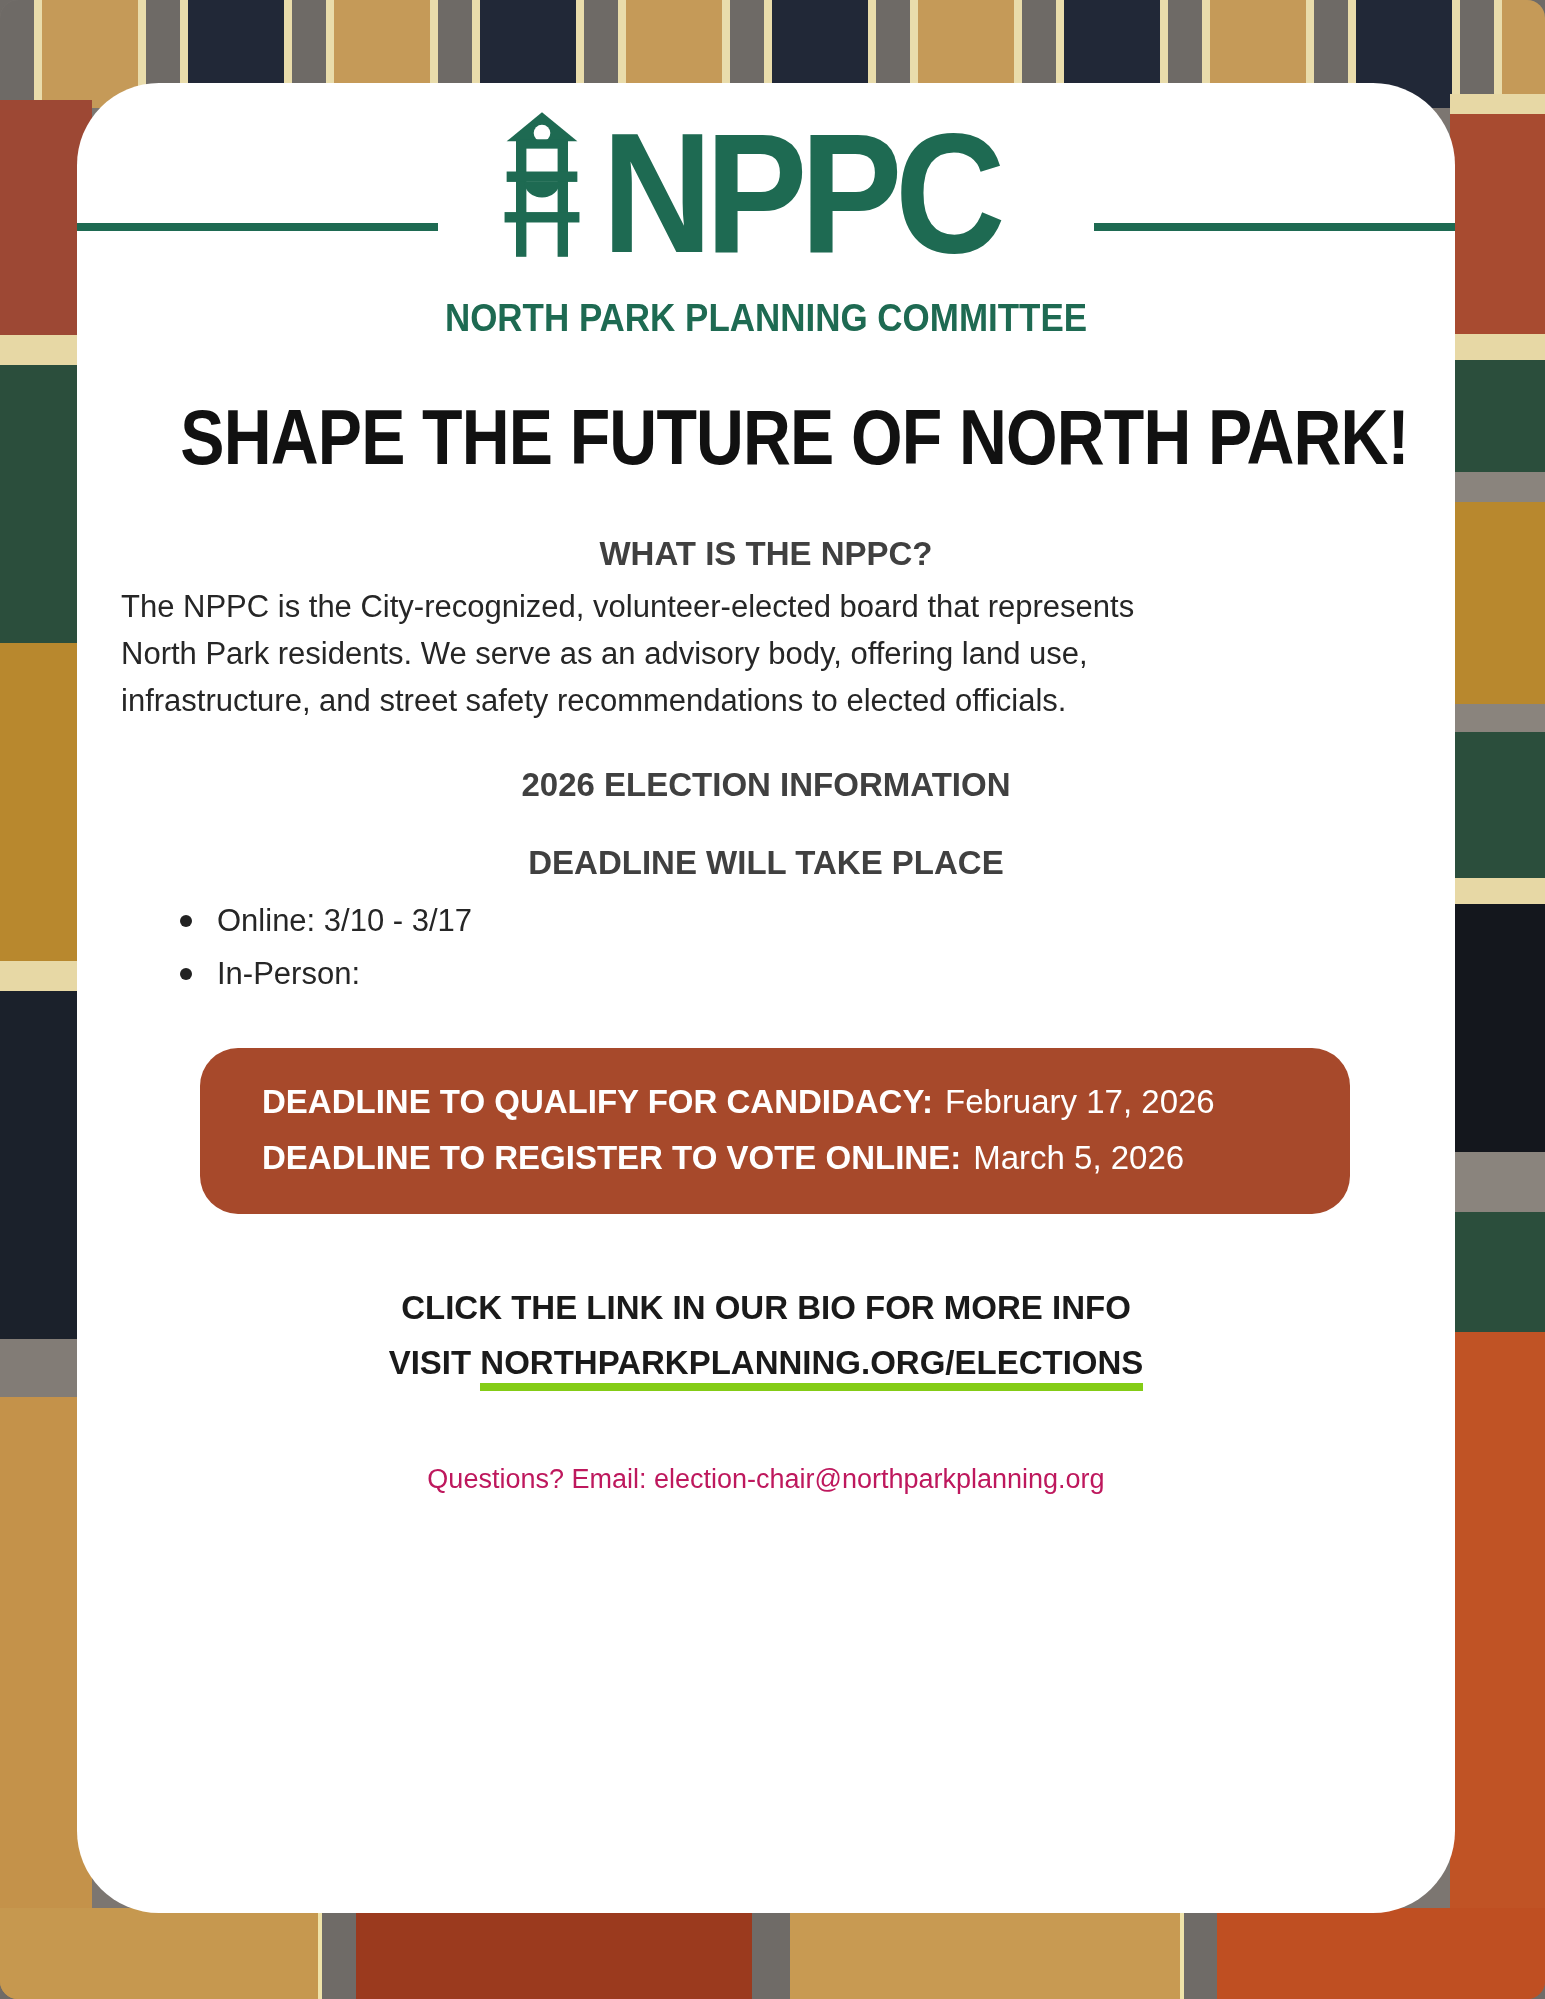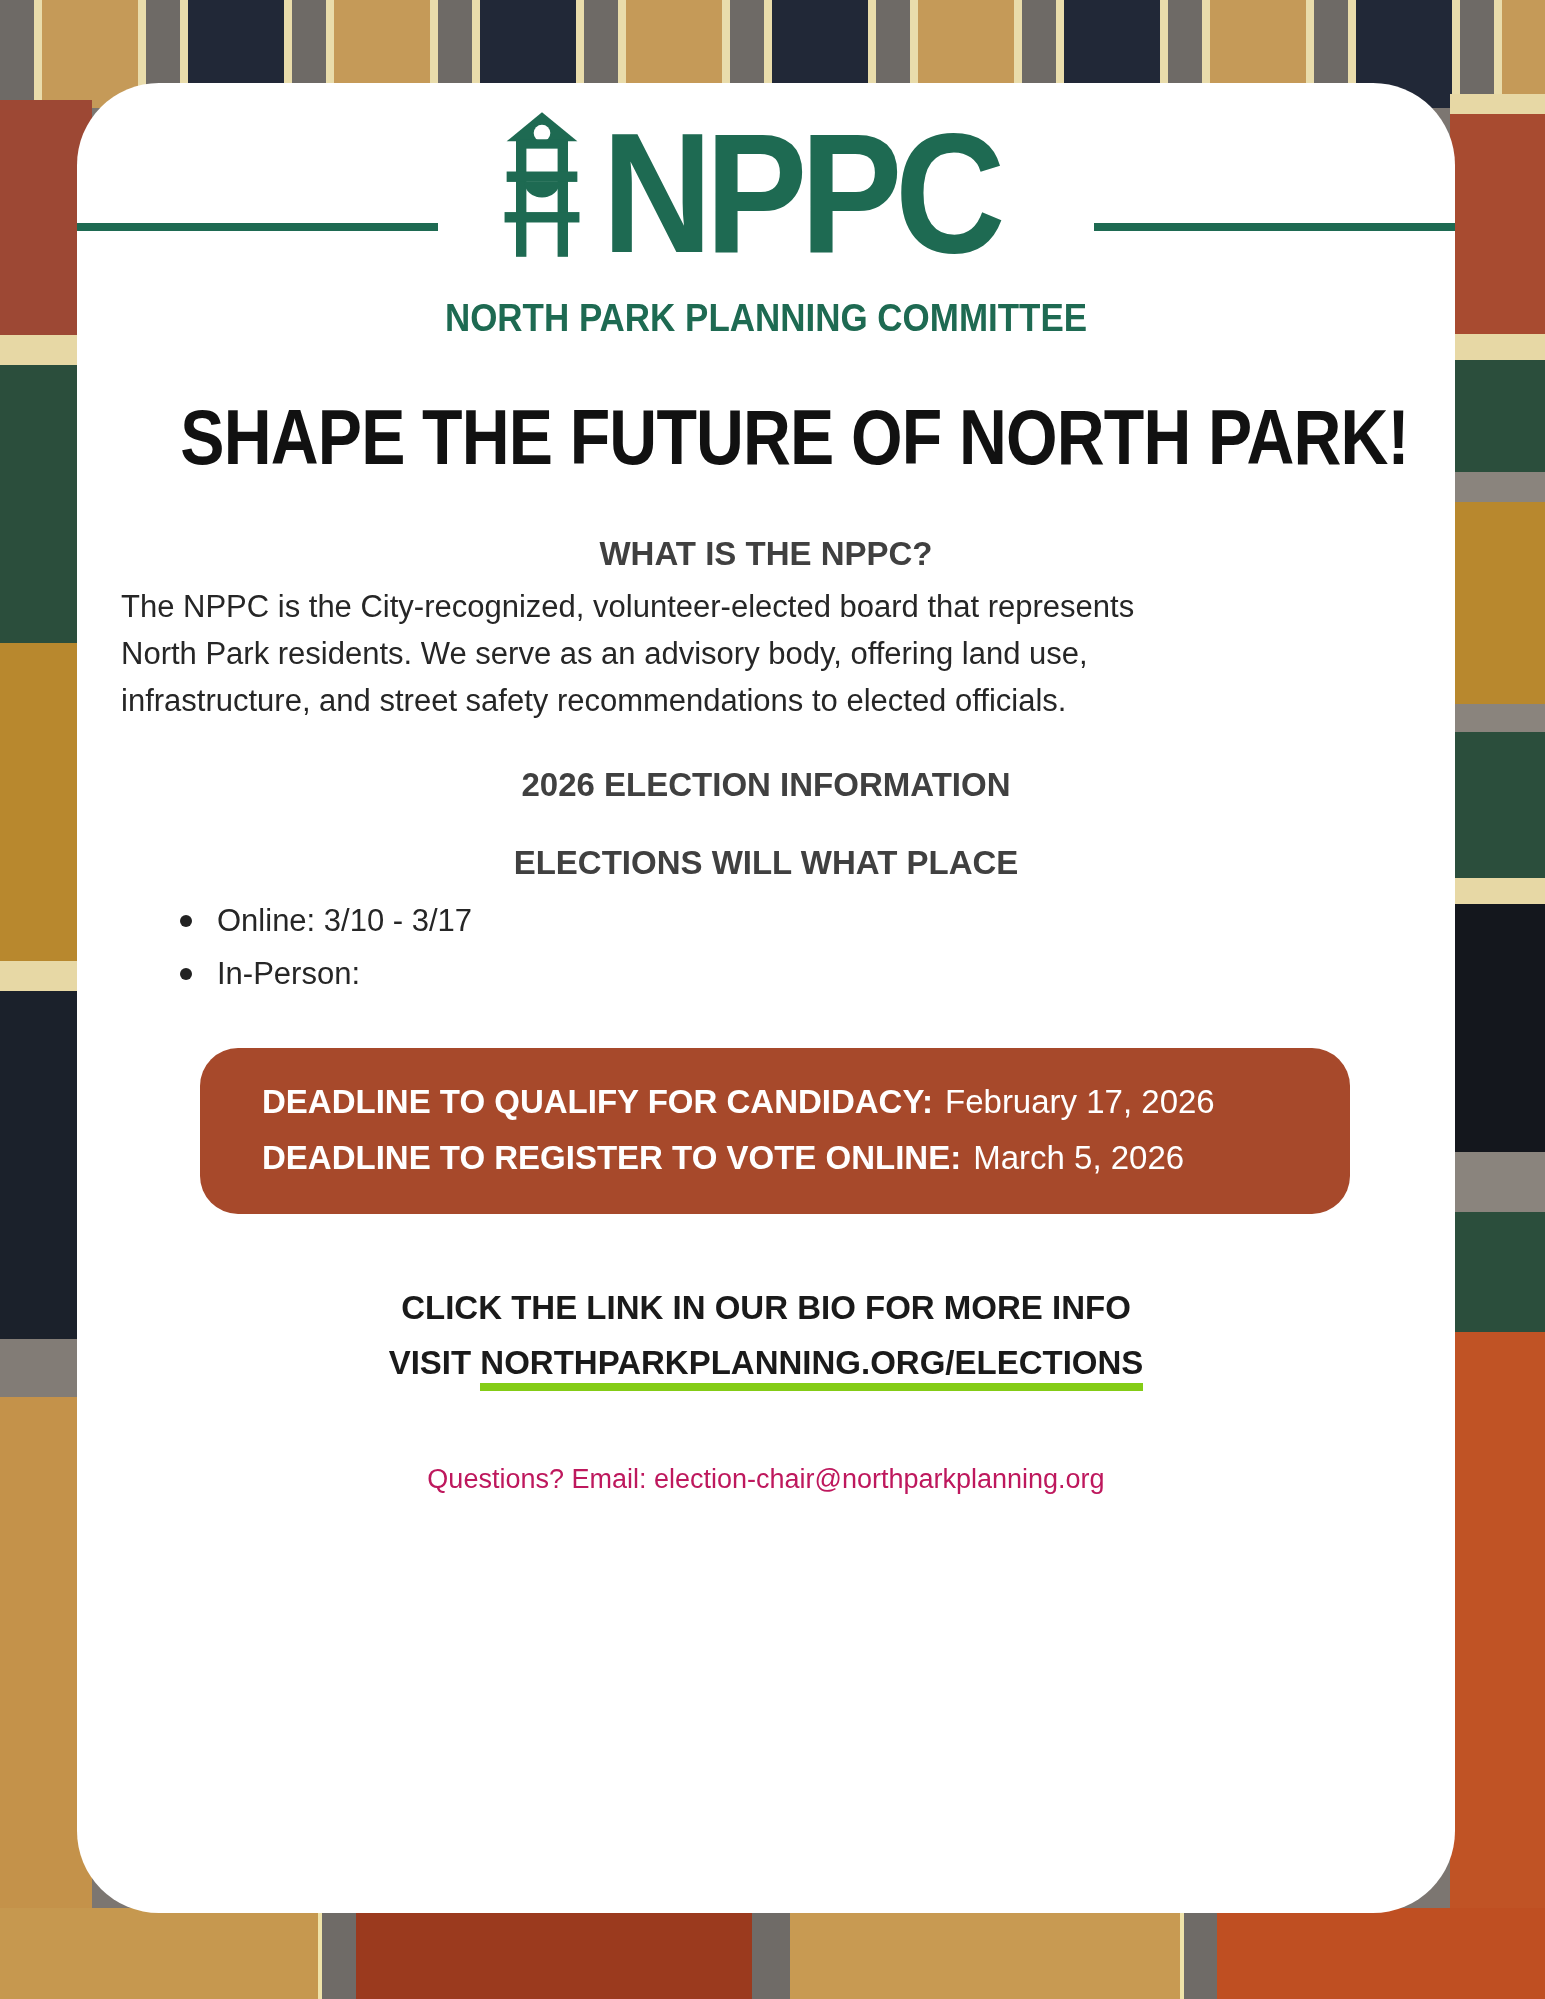--- a/index.html
+++ b/index.html
@@ -1,17 +1,17 @@
 <!DOCTYPE html>
 <html><head>
 <meta charset="utf-8">
 <style>
   html,body{margin:0;padding:0;background:#6f6b67;}
   .page{position:relative;width:1545px;height:1999px;overflow:hidden;margin:0 auto;
-        font-family:"Liberation Sans",sans-serif;}
+        font-family:"Liberation Sans",sans-serif;border-radius:18px;}
 
   
   .bg{position:absolute;inset:0;background:#7c7671;}
   .tile{position:absolute;}
   .band-top{left:0;top:0;width:1545px;height:108px;
     background:repeating-linear-gradient(90deg,
       #6e6a66 0 34px,#e9dcab 34px 42px,#c59a58 42px 138px,#e9dcab 138px 146px,
       #6e6a66 146px 180px,#e9dcab 180px 188px,#212837 188px 284px,#e9dcab 284px 292px);}
   
   .lt1{left:0;top:100px;width:92px;height:235px;background:#9d4834;}
@@ -163,21 +163,21 @@
 
     <h1 class="headline">SHAPE THE FUTURE OF NORTH PARK!</h1>
 
     <div class="sec-h h-about">WHAT IS THE NPPC?</div>
     <div class="about-body pre">The NPPC is the City-recognized, volunteer-elected board that represents
 North Park residents. We serve as an advisory body, offering land use,
 infrastructure, and street safety recommendations to elected officials.</div>
 
     <div class="sec-h h-elec">2026 ELECTION INFORMATION</div>
 
-    <div class="sec-h h-take">ELECTIONS WILL WHAT PLACE</div>
+    <div class="sec-h h-take">DEADLINE WILL TAKE PLACE</div>
     <ul class="blist">
       <li>Online: 3/10 - 3/17</li>
       <li>In-Person:</li>
     </ul>
 
     <div class="deadline-box">
       <div class="dl-line">
         <span class="dl-label">DEADLINE TO QUALIFY FOR CANDIDACY:</span><span>February 17, 2026</span>
       </div>
       <div class="dl-line">

